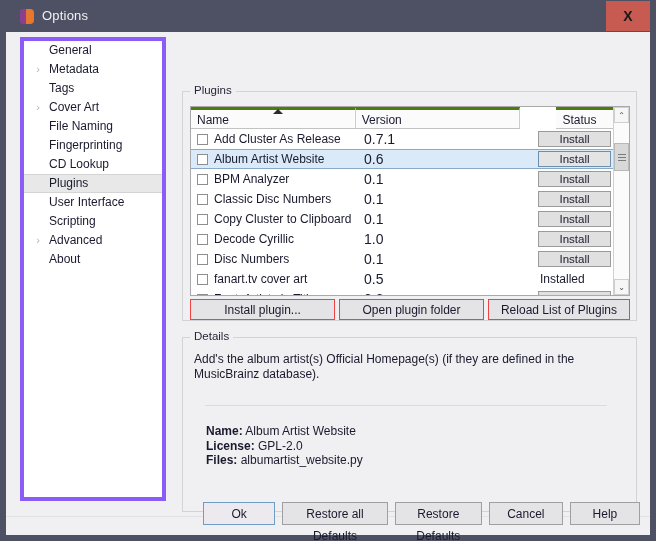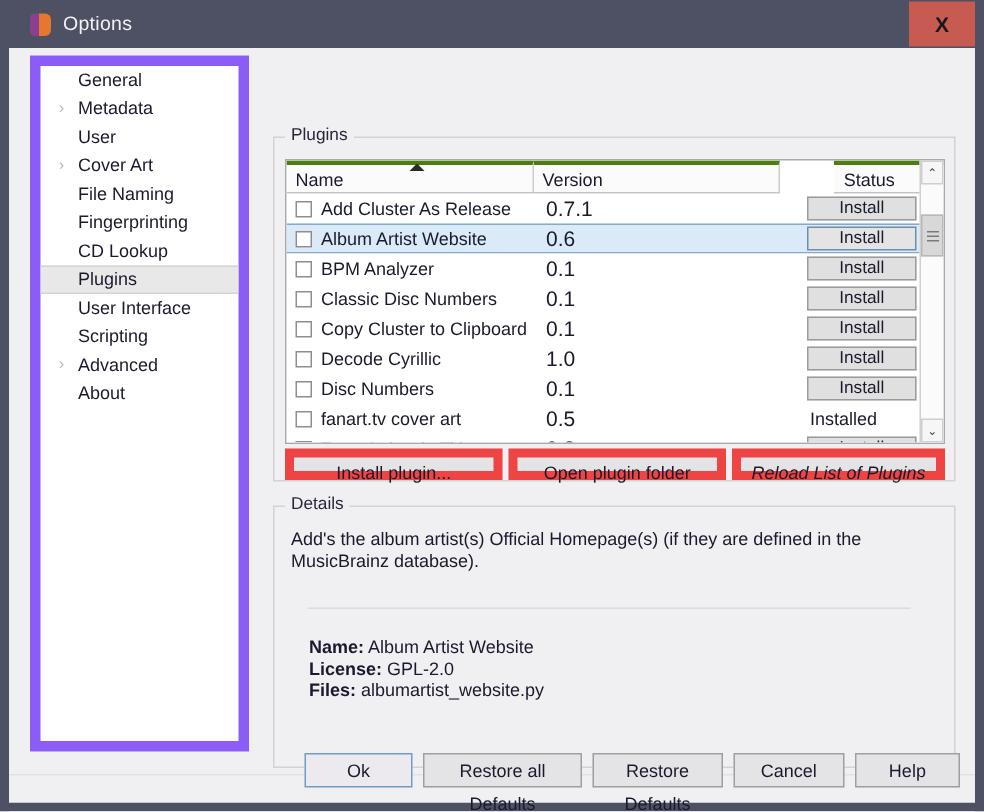--- a/index.html
+++ b/index.html
@@ -83,21 +83,21 @@
     width: 644px; height: 503px;
     background: #f0eff1;
   }
 
   
   .tree {
     position: absolute;
     left: 14px; top: 5px;
     width: 146px; height: 464px;
     background: #ffffff;
-    border: 7px solid #8b5cf6;
+    border: 4px solid #8b5cf6;
     box-sizing: border-box;
     overflow: hidden;
   }
   .tree-item {
     position: relative;
     height: 19px;
     line-height: 19px;
     font-size: 12px;
     padding-left: 25px;
     color: #1a1a2e;
@@ -309,27 +309,27 @@
     display: flex;
     justify-content: space-between;
   }
   .act-btn {
     height: 21px;
     line-height: 20px;
     text-align: center;
     font-size: 12px;
     color: #1a1a2e;
     background: #e4e3e5;
-    border: 6px solid #ef4444;
+    border: 1px solid #ef4444;
     box-sizing: border-box;
     cursor: pointer;
   }
   .act-btn.b1 { width: 145px; }
   .act-btn.b2 { width: 145px; }
-  .act-btn.b3 { width: 142px; font-style: italic; }
+  .act-btn.b3 { width: 142px; }
 
   
   .det-text {
     position: absolute;
     left: 11px; top: 14px;
     width: 425px;
     font-size: 12px;
     line-height: 15px;
     color: #1a1a2e;
   }
@@ -397,21 +397,21 @@
     </div>
     <div class="title-text">Options</div>
     <div class="close-btn">X</div>
   </div>
 
   <div class="client">
 
     <div class="tree" id="tree">
         <div class="tree-item"><span>General</span></div>
         <div class="tree-item"><span class="chev">›</span><span>Metadata</span></div>
-        <div class="tree-item"><span>User</span></div>
+        <div class="tree-item"><span>Tags</span></div>
         <div class="tree-item"><span class="chev">›</span><span>Cover Art</span></div>
         <div class="tree-item"><span>File Naming</span></div>
         <div class="tree-item"><span>Fingerprinting</span></div>
         <div class="tree-item"><span>CD Lookup</span></div>
         <div class="tree-item sel"><span>Plugins</span></div>
         <div class="tree-item"><span>User Interface</span></div>
         <div class="tree-item"><span>Scripting</span></div>
         <div class="tree-item"><span class="chev">›</span><span>Advanced</span></div>
         <div class="tree-item"><span>About</span></div>
       </div>

